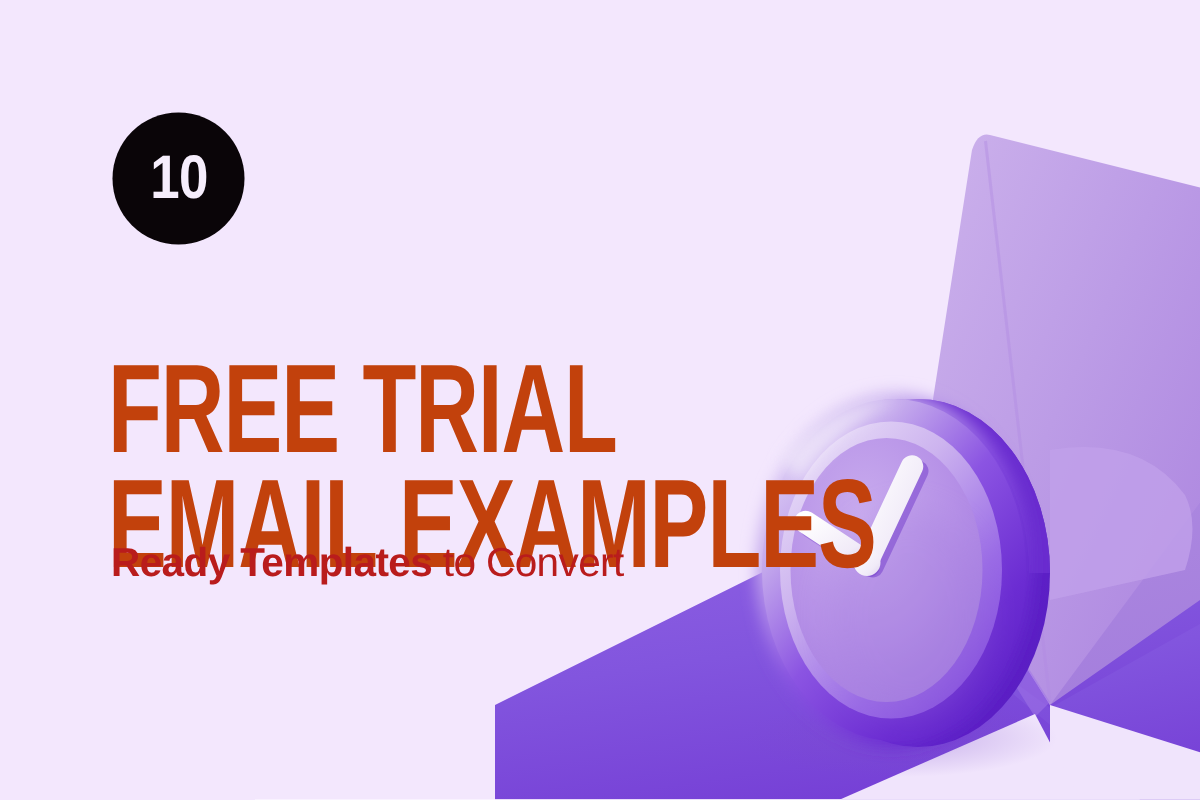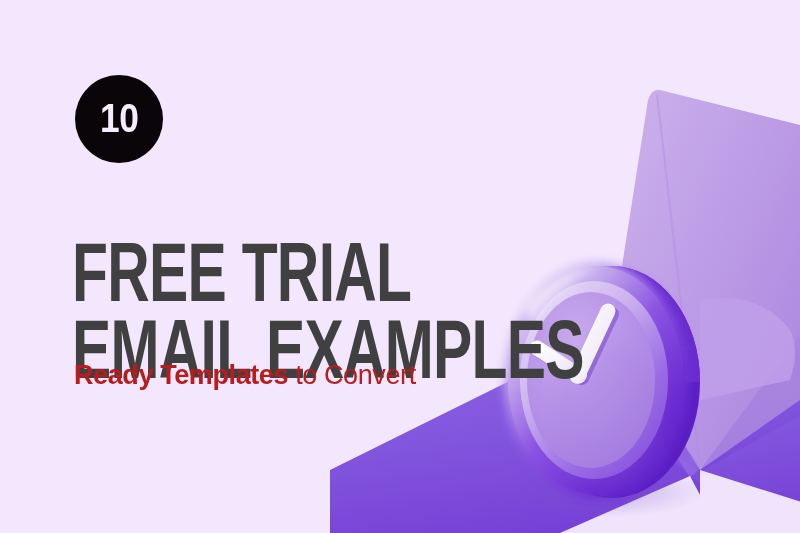--- a/index.html
+++ b/index.html
@@ -53,21 +53,21 @@
     letter-spacing: -0.5px;
     line-height: 1;
     transform: scaleX(0.86) translateY(-1px);
   }
 
   .headline {
     position: absolute;
     left: 72px;
     top: 180px;
     width: 560px;
-    color: #404040;
+    color: #c2410c;
     font-family: "Liberation Sans", sans-serif;
     font-weight: 700;
     font-size: 84px;
     line-height: 0.88;
     letter-spacing: -1px;
     text-transform: uppercase;
   }
   .headline .hl-line {
     display: block;
     transform-origin: left center;

